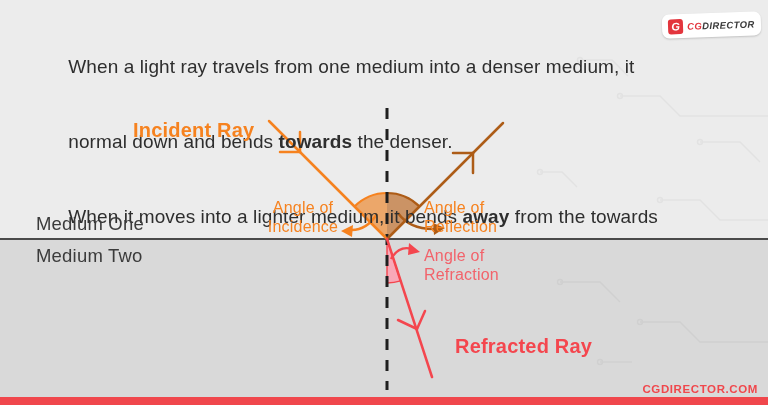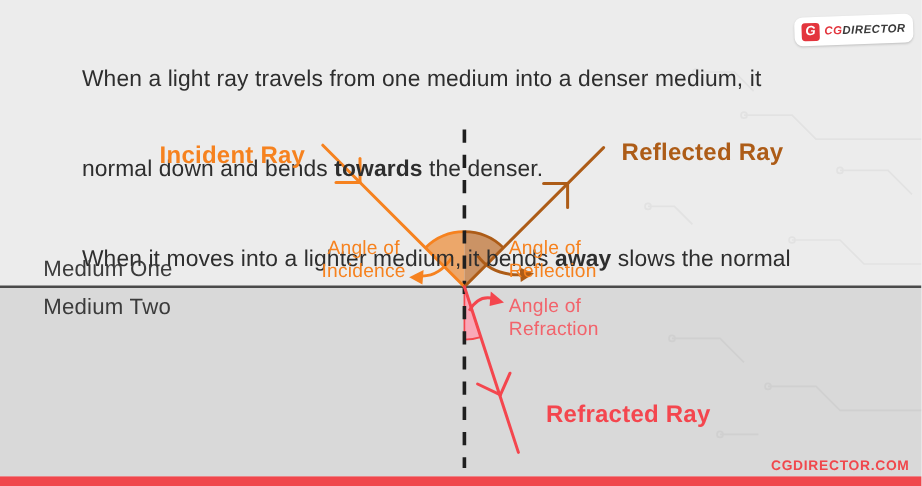--- a/index.html
+++ b/index.html
@@ -207,26 +207,25 @@
   </svg>
 
   <div class="description">
     <div class="desc-line">
       <span>When a light ray travels from one medium into a denser medium, it</span>
     </div>
     <div class="desc-line">
       <span>normal down and bends </span><b>towards</b><span> the denser.</span>
     </div>
     <div class="desc-line">
-      <span>When it moves into a lighter medium, it bends </span><b>away</b><span> slows the normal</span>
+      <span>When it moves into a lighter medium, it bends </span><b>away</b><span> from the towards</span>
     </div>
   </div>
 
   <div class="ray-label incident-label">Incident Ray</div>
-  <div class="ray-label reflected-label">Reflected Ray</div>
   <div class="ray-label refracted-label">Refracted Ray</div>
 
   <div class="angle-label angle-incidence">Angle of
 Incidence</div>
   <div class="angle-label angle-reflection">Angle of
 Reflection</div>
   <div class="angle-label angle-refraction">Angle of
 Refraction</div>
 
   <div class="medium-label medium-one">Medium One</div>

